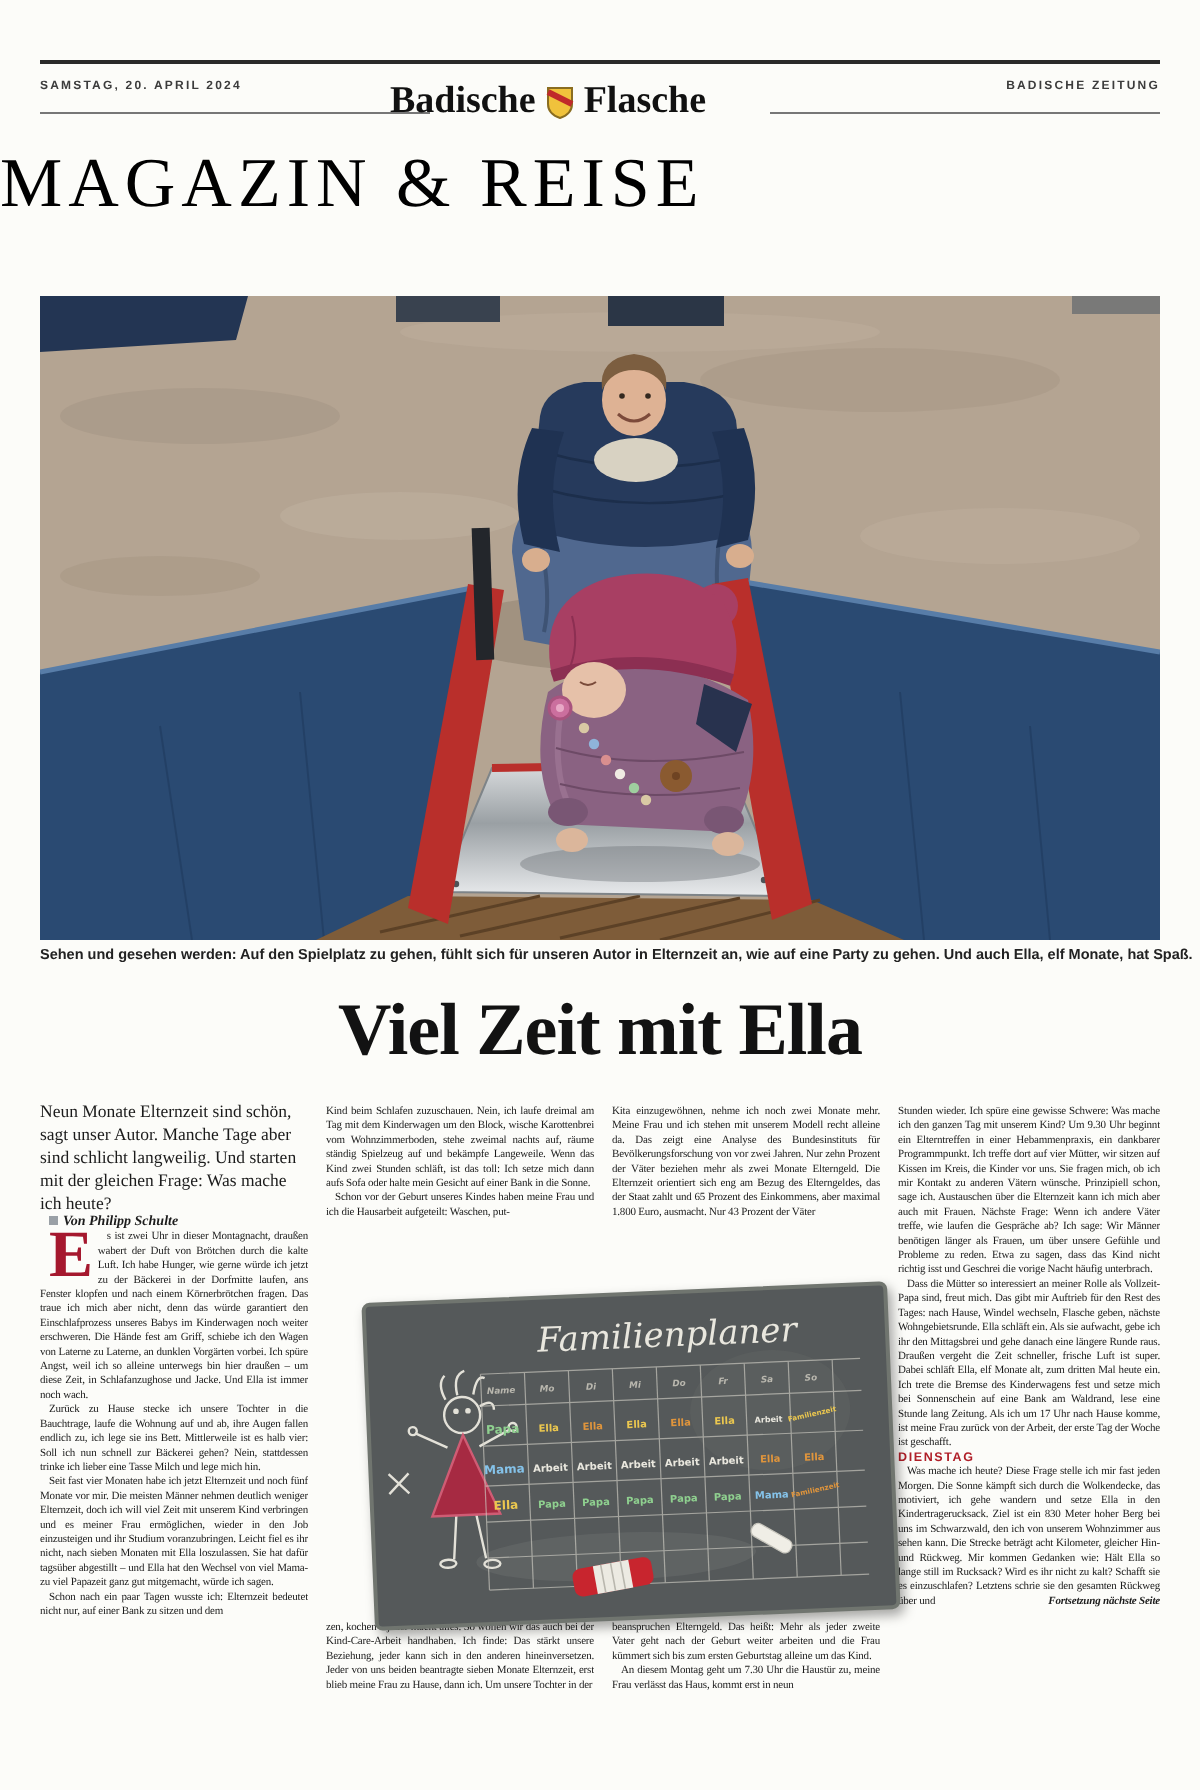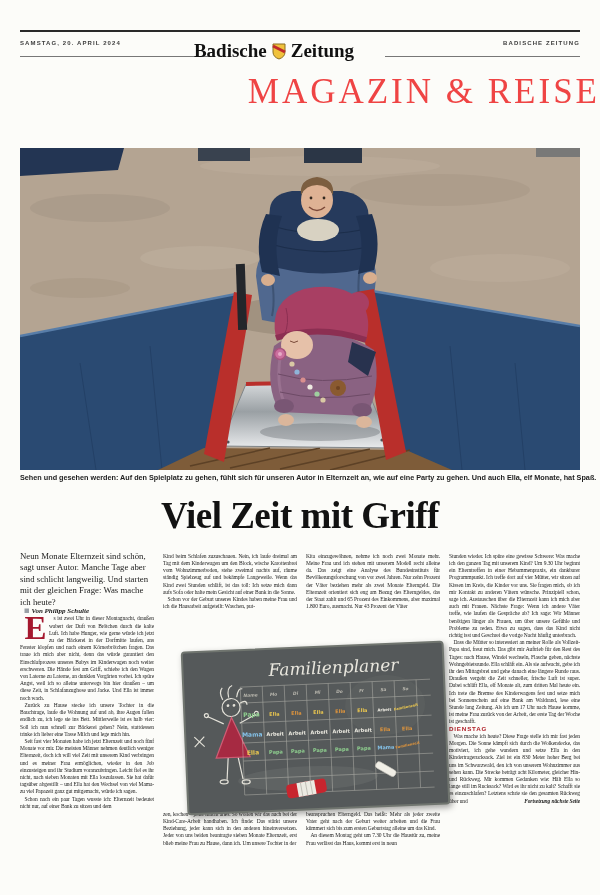--- a/index.html
+++ b/index.html
@@ -4,21 +4,21 @@
 <style>
   html,body{margin:0;padding:0;background:#888;}
   .page{position:relative;width:600px;height:895px;background:#fcfcf9;overflow:hidden;
         font-family:"Liberation Serif",serif;color:#1b1b1b;-webkit-text-size-adjust:none;}
   .abs{position:absolute;}
   .rule{background:#2a2a2a;height:1.5px;}
   .thin{height:1px;background:#777;}
   .smallcaps{font-family:"Liberation Sans",sans-serif;font-size:12px;letter-spacing:2.2px;color:#3c3c3c;font-weight:bold;}
   .scale50{transform:scale(.5);transform-origin:0 0;}
   .masthead{display:flex;align-items:center;gap:5px;font-weight:bold;font-size:19px;color:#111;}
-  .sectiontitle{width:100%;text-align:right;font-size:35px;letter-spacing:3px;color:#ef4444;font-weight:500;}
+  .sectiontitle{width:100%;text-align:left;font-size:35px;letter-spacing:3px;color:#000000;font-weight:500;}
   .caption{font-family:"Liberation Sans",sans-serif;font-size:14.5px;font-weight:bold;color:#222;white-space:nowrap;}
   .headline{width:100%;text-align:center;font-weight:bold;font-size:37px;color:#121212;letter-spacing:-.5px;}
   .col{line-height:14.4px;font-size:11px;text-align:justify;letter-spacing:-.2px;overflow:hidden;}
   .col p{margin:0;}
   .col p + p{text-indent:9px;}
   .lede{font-size:17.5px;line-height:23px;text-align:left;letter-spacing:0;margin:0 0 10px 0;}
   .byline{font-size:14px;font-style:italic;font-weight:bold;letter-spacing:0;text-align:left;margin:0 0 12px 0;}
   .byline .sq{display:inline-block;width:9px;height:9px;background:#9aa0a6;margin-right:5px;}
   .dropcap{float:left;font-size:66px;line-height:52px;font-weight:bold;color:#a5182e;padding-right:5px;}
   .dayhead{font-family:"Liberation Sans",sans-serif;font-weight:bold;color:#b01f28;letter-spacing:1.6px;font-size:12.5px;margin:10px 0 3px 0;text-indent:0!important;}
@@ -43,21 +43,21 @@
 
   <div class="abs thin" style="left:20px;top:56px;width:195px;"></div>
   <div class="abs thin" style="left:385px;top:56px;width:195px;"></div>
 
   <div class="abs masthead" style="left:0;top:40px;width:548px;justify-content:center;">
     <span>Badische</span>
     <svg width="14" height="17" viewBox="0 0 14 17">
       <path d="M1,1 H13 V9 Q13,14 7,16 Q1,14 1,9 Z" fill="#f0c23c" stroke="#8a6d20" stroke-width="1"></path>
       <path d="M1,3 L13,9" stroke="#c02a2a" stroke-width="3"></path>
     </svg>
-    <span>Zeitung</span>
+    <span>Flasche</span>
   </div>
 
   <div class="abs sectiontitle" style="left:0;top:72px;">MAGAZIN &amp; REISE</div>
 
   <div class="abs" style="left:20px;top:148px;width:560px;height:322px;overflow:hidden;">
     <svg width="560" height="322" viewBox="0 0 560 322">
       <defs>
         <linearGradient id="metalGrad" x1="0" y1="0" x2="0" y2="1">
           <stop offset="0" stop-color="#d9dcde"></stop>
             <stop offset=".45" stop-color="#9aa0a4"></stop>
@@ -159,21 +159,21 @@
         <circle cx="318" cy="240" r="8" fill="#8a5a30"></circle>
         <circle cx="318" cy="240" r="2" fill="#6e4322"></circle>
       </g>
     </svg>
   </div>
 
   <div class="abs scale50" style="left:20px;top:473px;width:1120px;">
     <span class="caption"><b>Sehen und gesehen werden:</b><span> Auf den Spielplatz zu gehen, fühlt sich für unseren Autor in Elternzeit an, wie auf eine Party zu gehen. Und auch Ella, elf Monate, hat Spaß.</span></span>
   </div>
 
-  <div class="abs headline" style="left:0;top:494px;">Viel Zeit mit Griff</div>
+  <div class="abs headline" style="left:0;top:494px;">Viel Zeit mit Ella</div>
 
   <div class="abs col scale50" style="left:20px;top:550px;width:268px;height:644px;">
     <p class="lede">Neun Monate Elternzeit sind schön, sagt unser Autor. Manche Tage aber sind schlicht langweilig. Und starten mit der gleichen Frage: Was mache ich heute?</p>
     <p class="byline"><span class="sq"></span><span>Von Philipp Schulte</span></p>
     <p><span class="dropcap">E</span><span>s ist zwei Uhr in dieser Montagnacht, draußen wabert der Duft von Brötchen durch die kalte Luft. Ich habe Hunger, wie gerne würde ich jetzt zu der Bäckerei in der Dorfmitte laufen, ans Fenster klopfen und nach einem Körnerbrötchen fragen. Das traue ich mich aber nicht, denn das würde garantiert den Einschlafprozess unseres Babys im Kinderwagen noch weiter erschweren. Die Hände fest am Griff, schiebe ich den Wagen von Laterne zu Laterne, an dunklen Vorgärten vorbei. Ich spüre Angst, weil ich so alleine unterwegs bin hier draußen – um diese Zeit, in Schlafanzughose und Jacke. Und Ella ist immer noch wach.</span></p>
     <p>Zurück zu Hause stecke ich unsere Tochter in die Bauchtrage, laufe die Wohnung auf und ab, ihre Augen fallen endlich zu, ich lege sie ins Bett. Mittlerweile ist es halb vier: Soll ich nun schnell zur Bäckerei gehen? Nein, stattdessen trinke ich lieber eine Tasse Milch und lege mich hin.</p>
     <p>Seit fast vier Monaten habe ich jetzt Elternzeit und noch fünf Monate vor mir. Die meisten Männer nehmen deutlich weniger Elternzeit, doch ich will viel Zeit mit unserem Kind verbringen und es meiner Frau ermöglichen, wieder in den Job einzusteigen und ihr Studium voranzubringen. Leicht fiel es ihr nicht, nach sieben Monaten mit Ella loszulassen. Sie hat dafür tagsüber abgestillt – und Ella hat den Wechsel von viel Mama- zu viel Papazeit ganz gut mitgemacht, würde ich sagen.</p>
     <p>Schon nach ein paar Tagen wusste ich: Elternzeit bedeutet nicht nur, auf einer Bank zu sitzen und dem</p>
   </div>
 

